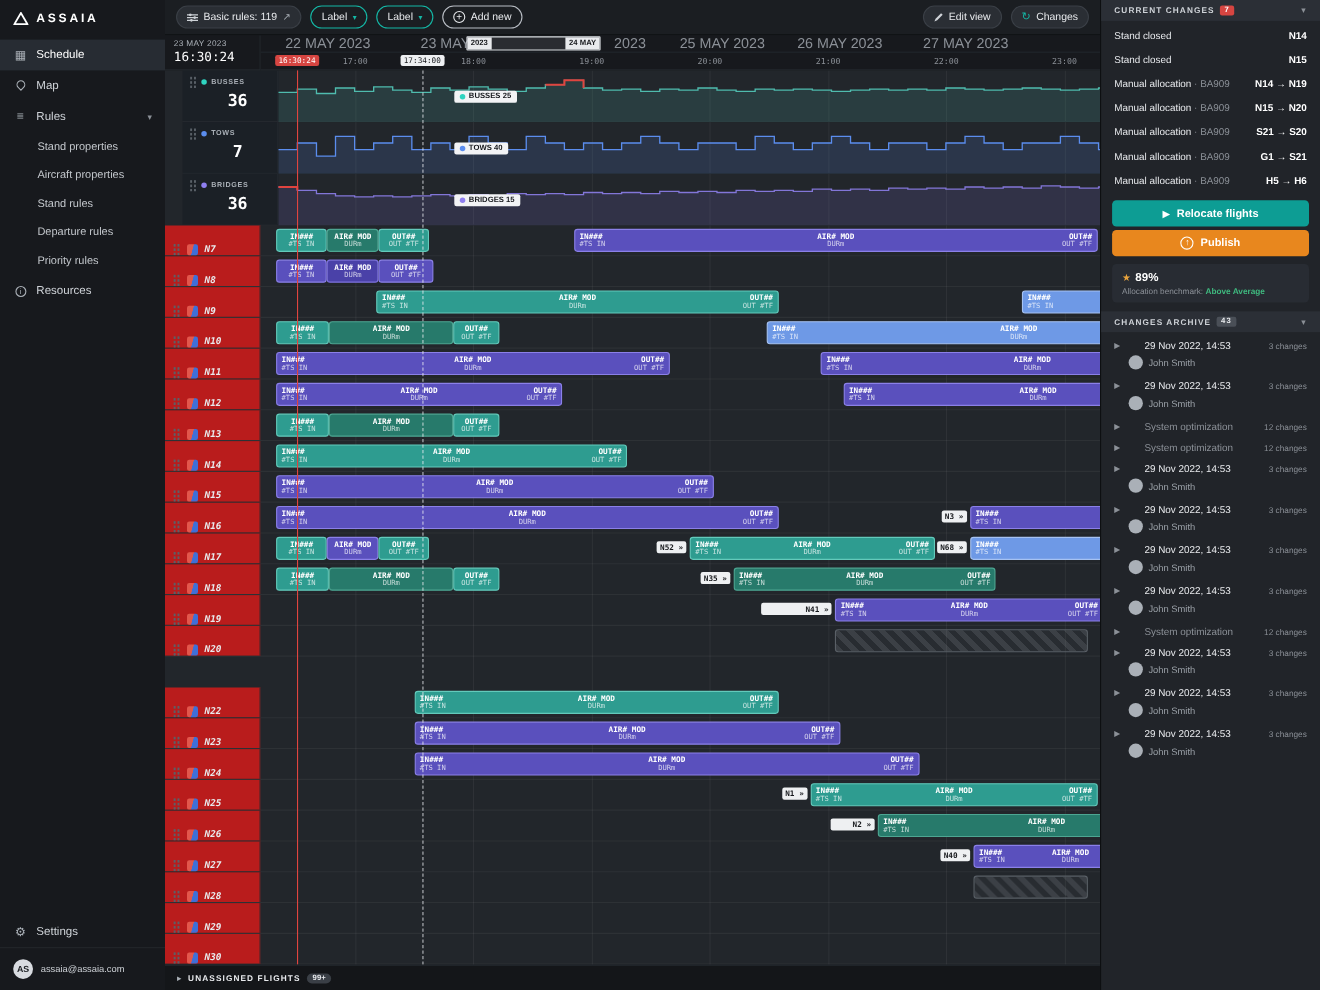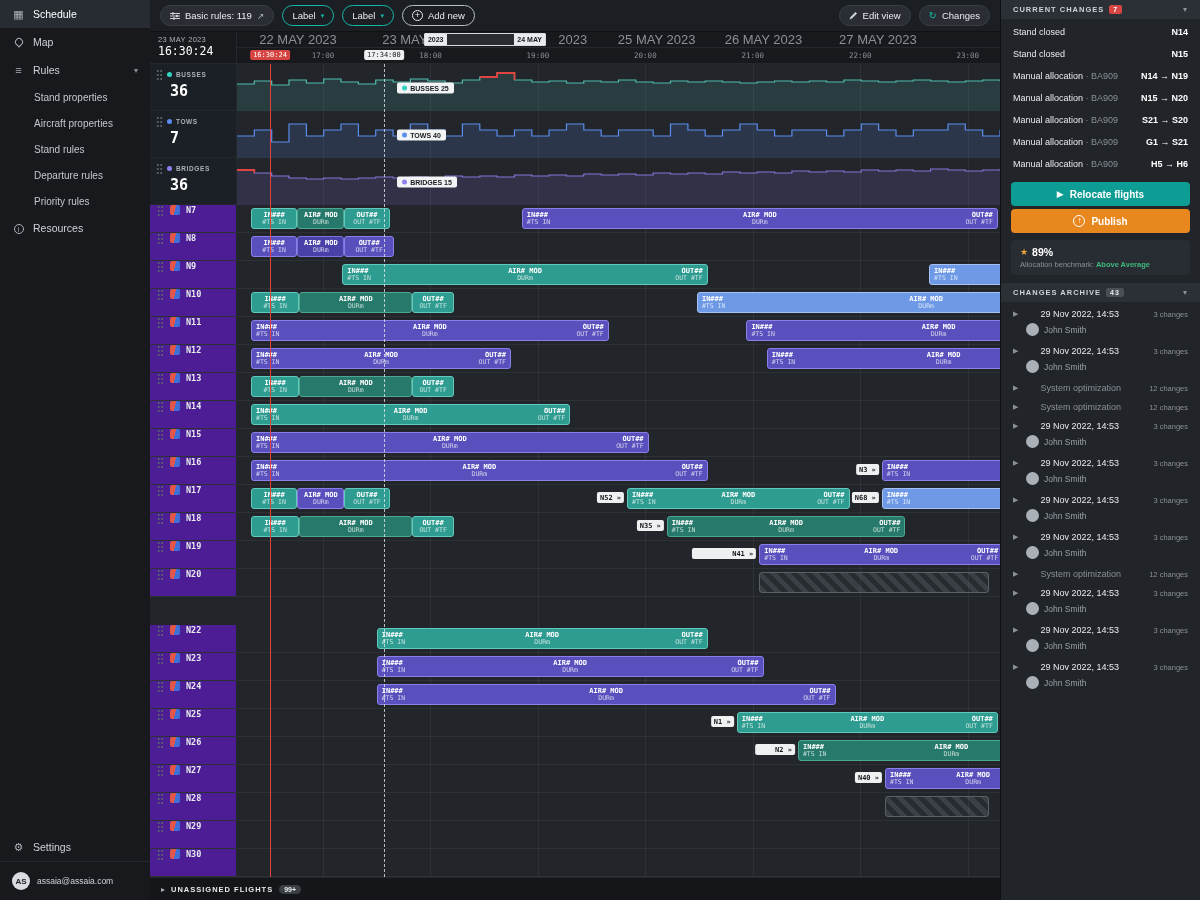--- a/index.html
+++ b/index.html
@@ -64,39 +64,39 @@
   .time-label { position:absolute; transform:translateX(-50%); font-size:7.5px; color:#8b9097;
     line-height:16px; font-family:"DejaVu Sans Mono",monospace; }
   .now-badge { position:absolute; transform:translateX(-50%); top:2px; background:#d64541; color:#fff;
     font-size:7px; padding:1px 3px; border-radius:2px; font-family:"DejaVu Sans Mono",monospace; z-index:6;}
   .cursor-badge { position:absolute; transform:translateX(-50%); top:2px; background:#eef0f2; color:#16181c;
     font-size:7px; padding:1px 3px; border-radius:2px; font-family:"DejaVu Sans Mono",monospace; z-index:6;}
 
   .grid-lines { position:absolute; left:87px; top:64px; width:763px; height:813px; z-index:0; }
   .vline { position:absolute; top:0; bottom:0; width:1px; background:rgba(255,255,255,0.055); }
 
-  .charts { position:absolute; top:64px; left:0; width:850px; height:175px; }
+  .charts { position:absolute; top:64px; left:16px; width:850px; height:175px;text-align:center; }
   .chart-row { position:absolute; left:0; width:850px; height:47px; border-bottom:1px solid #24282e; }
   .chart-label { position:absolute; left:0; top:0; width:87px; height:100%; background:#1b2026;
     border-right:1px solid #24282e; padding:5px 6px 0 6px; }
   .cl-top { display:flex; align-items:center; gap:4px; font-size:6.5px; letter-spacing:0.6px;
     color:#aab0b7; font-weight:bold; }
   .dot { width:5px; height:5px; border-radius:50%; flex:0 0 5px; }
   .cl-num { font-size:15px; font-weight:bold; color:#fff; margin:2px 0 0 14px;
     font-family:"DejaVu Sans Mono",monospace; }
   .chart-area { position:absolute; left:87px; top:0; width:763px; height:47px; }
   .chart-area svg { position:absolute; left:0; top:0; width:100%; height:100%; }
   .chart-badge { position:absolute; left:21%; top:50%; transform:translateY(-50%);
     background:#f2f3f5; color:#16181c; font-size:7px; font-weight:bold; padding:2px 5px;
     border-radius:2px; display:flex; align-items:center; gap:3px; z-index:4; white-space:nowrap; }
 
   .gantt { position:absolute; top:205px; left:0; width:850px; height:672px; }
   .g-row { position:absolute; left:0; width:850px; height:28px; border-bottom:1px solid rgba(255,255,255,0.05); }
-  .g-label { position:absolute; left:0; top:0; width:87px; height:100%; background:#4c1d95;
-    border-right:1px solid #24282e; display:flex; align-items:flex-start; gap:6px; padding:0 7px; }
+  .g-label { position:absolute; left:0; top:0; width:87px; height:100%; background:#b91c1c;
+    border-right:1px solid #24282e; display:flex; align-items:flex-end; gap:6px; padding:0 7px;font-style:italic; }
   .handle { width:7px; height:11px; flex:0 0 7px;
     background-image:radial-gradient(circle,#5a6168 0.9px,transparent 1.1px);
     background-size:3.5px 4px; }
   .flag { width:10px; height:10px; border-radius:2px; flex:0 0 10px;
     background:linear-gradient(105deg,#e2574c 48%,#3f6fd8 52%); }
   .stand { font-size:8.5px; font-weight:bold; color:#e8eaed; font-family:"DejaVu Sans Mono",monospace; }
   .g-track { position:absolute; left:87px; top:0; right:0; height:100%; overflow:hidden; }
   .bar { position:absolute; top:3px; height:21px; border-radius:3px; display:flex; align-items:center;
     z-index:2; border:1px solid transparent; cursor:pointer; }
   .bar.hatch { background:repeating-linear-gradient(45deg, rgba(150,156,164,0.22) 0 5px, rgba(150,156,164,0.05) 5px 10px);
@@ -155,20 +155,26 @@
   .arch-changes { margin-left:auto; font-size:7.5px; color:#8b9097; }
   .arch-user { display:flex; align-items:center; gap:5px; margin:4px 0 1px 13px; font-size:8.5px; color:#9aa0a7; }
   .arch-avatar { width:13px; height:13px; border-radius:50%; background:#aab0b7; flex:0 0 13px; }
 </style>
 </head>
 <body>
 
 <div class="app">
 
   <aside class="sidebar">
+    <div class="logo">
+      <svg width="14" height="12" viewBox="0 0 14 12">
+        <polygon points="7,0.8 13,11 1,11" fill="none" stroke="#ffffff" stroke-width="1.6"></polygon>
+      </svg>
+      <span class="logo-text">ASSAIA</span>
+    </div>
     <nav>
         <div class="menu-item active">
           <span class="mi">▦</span>
           <span>Schedule</span>
         </div>
         <div class="menu-item">
           <span class="mi"><span class="pin"></span></span>
           <span>Map</span>
         </div>
         <div class="menu-item">

